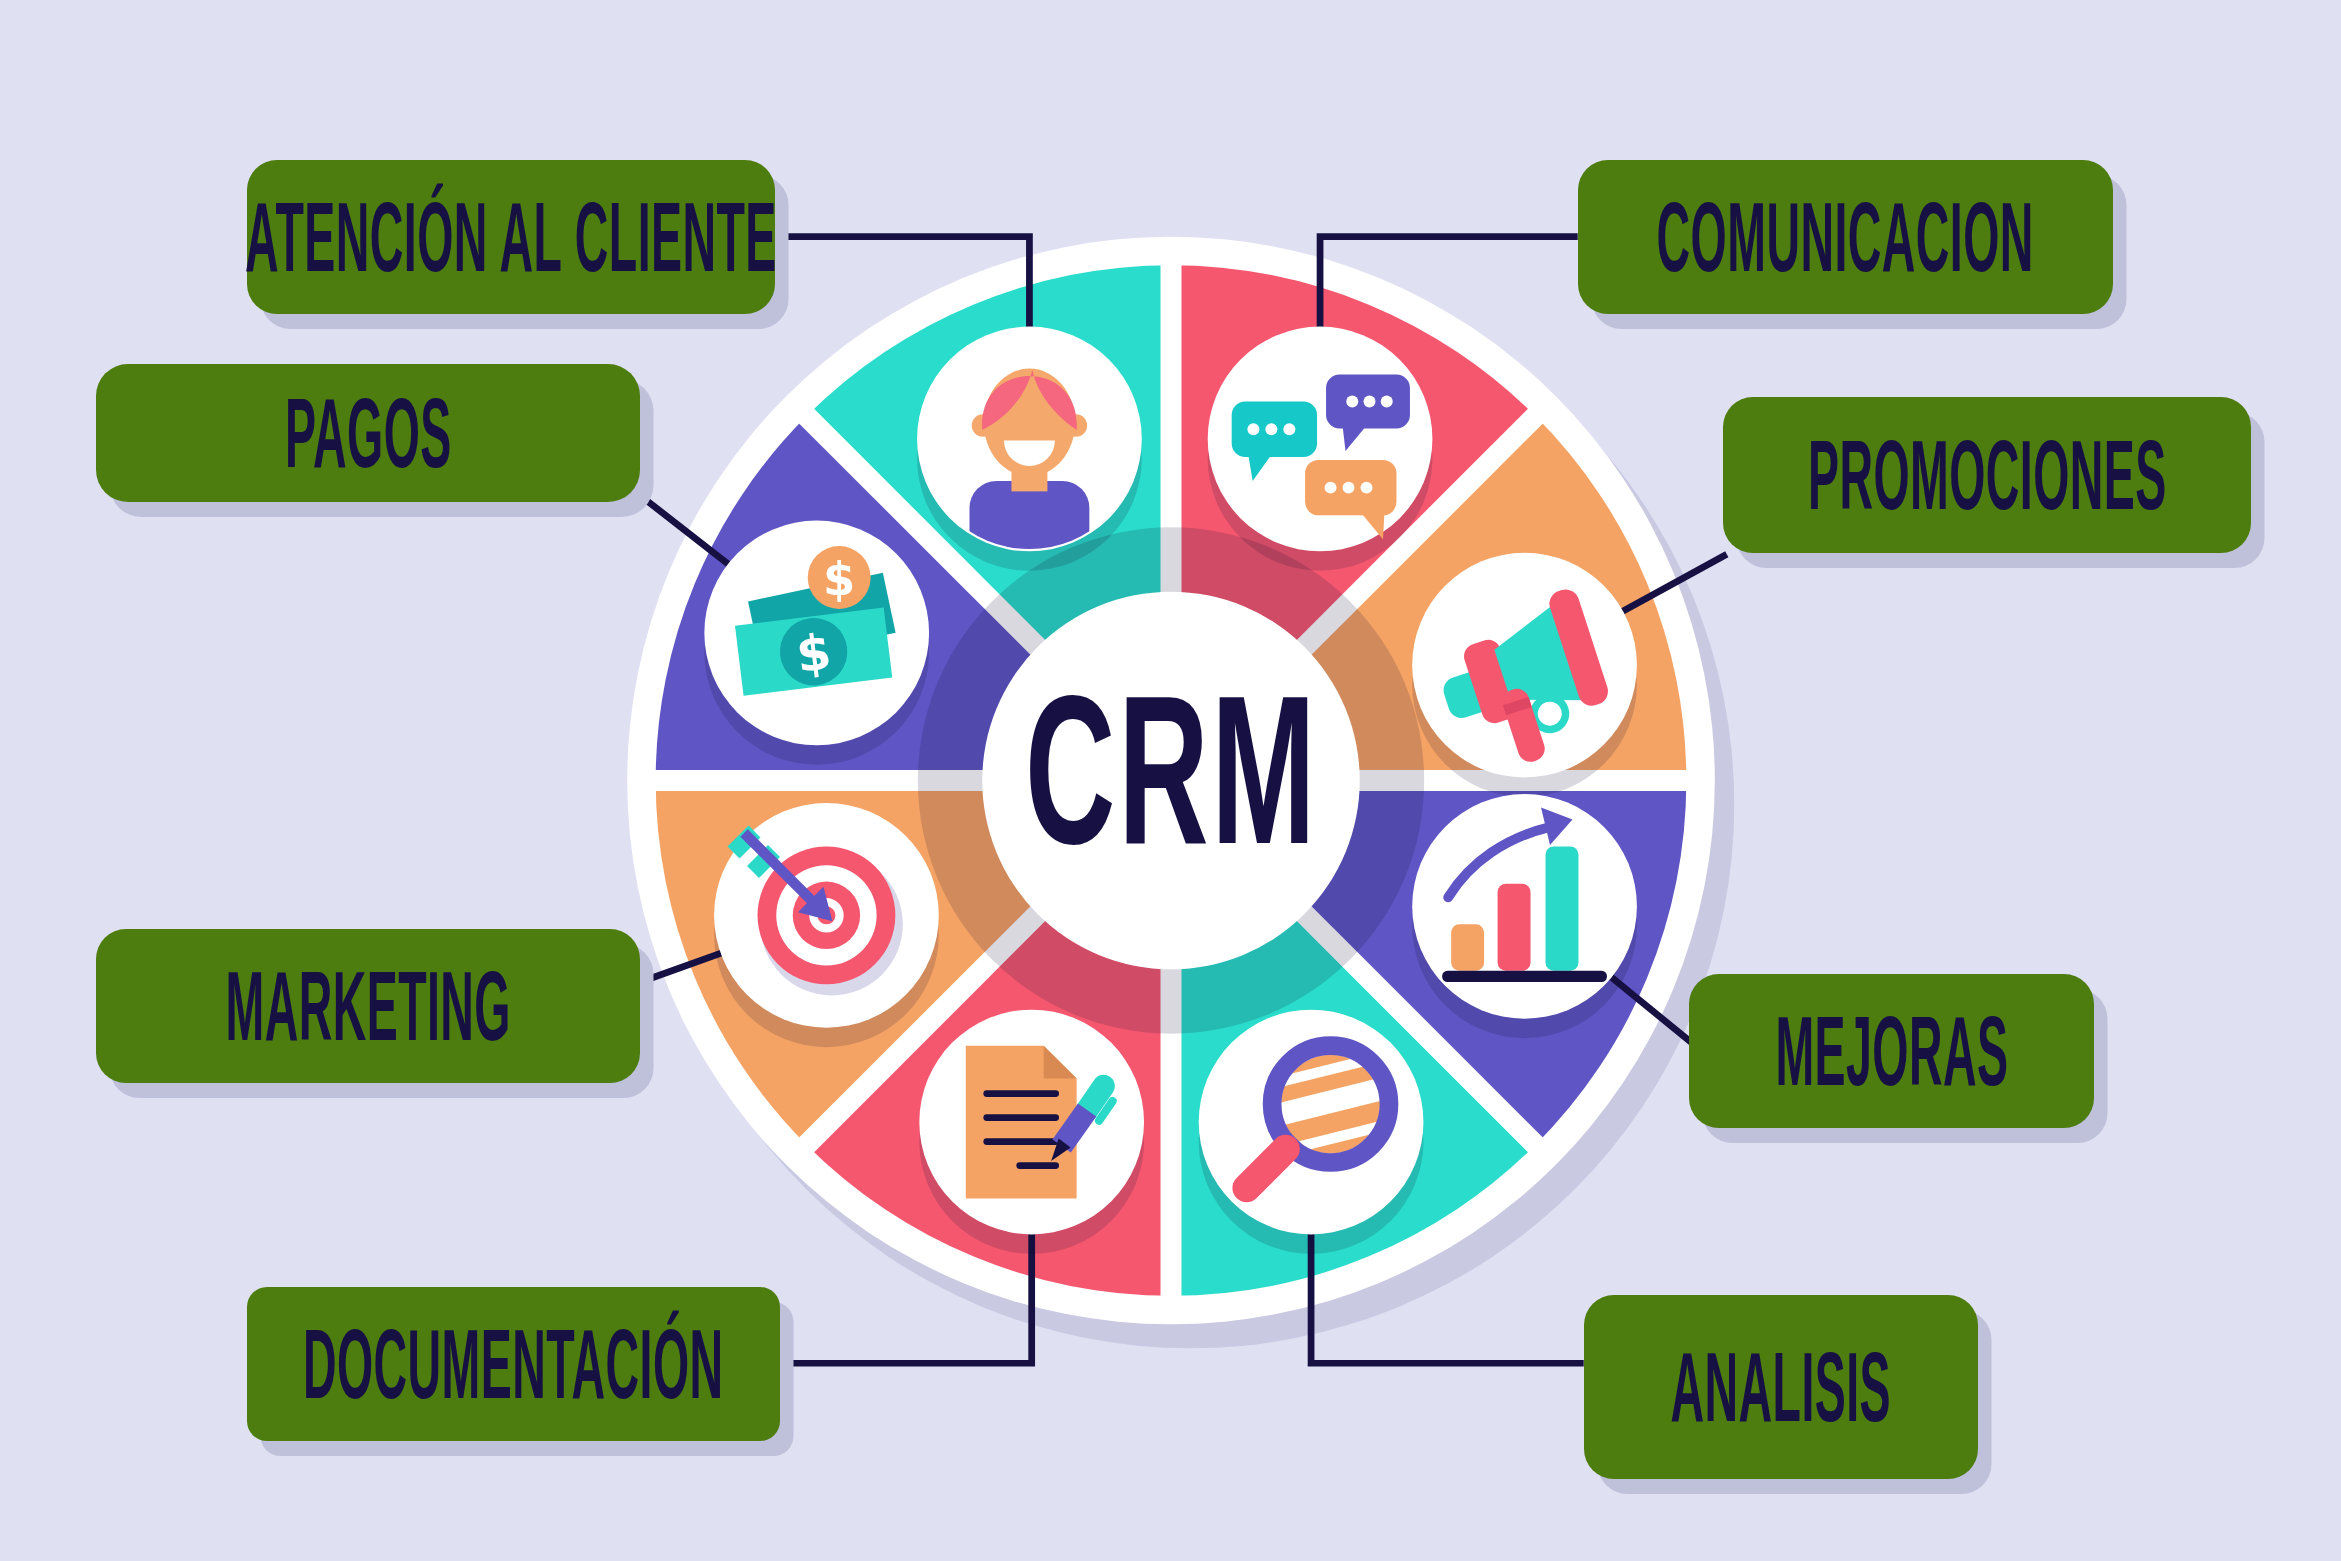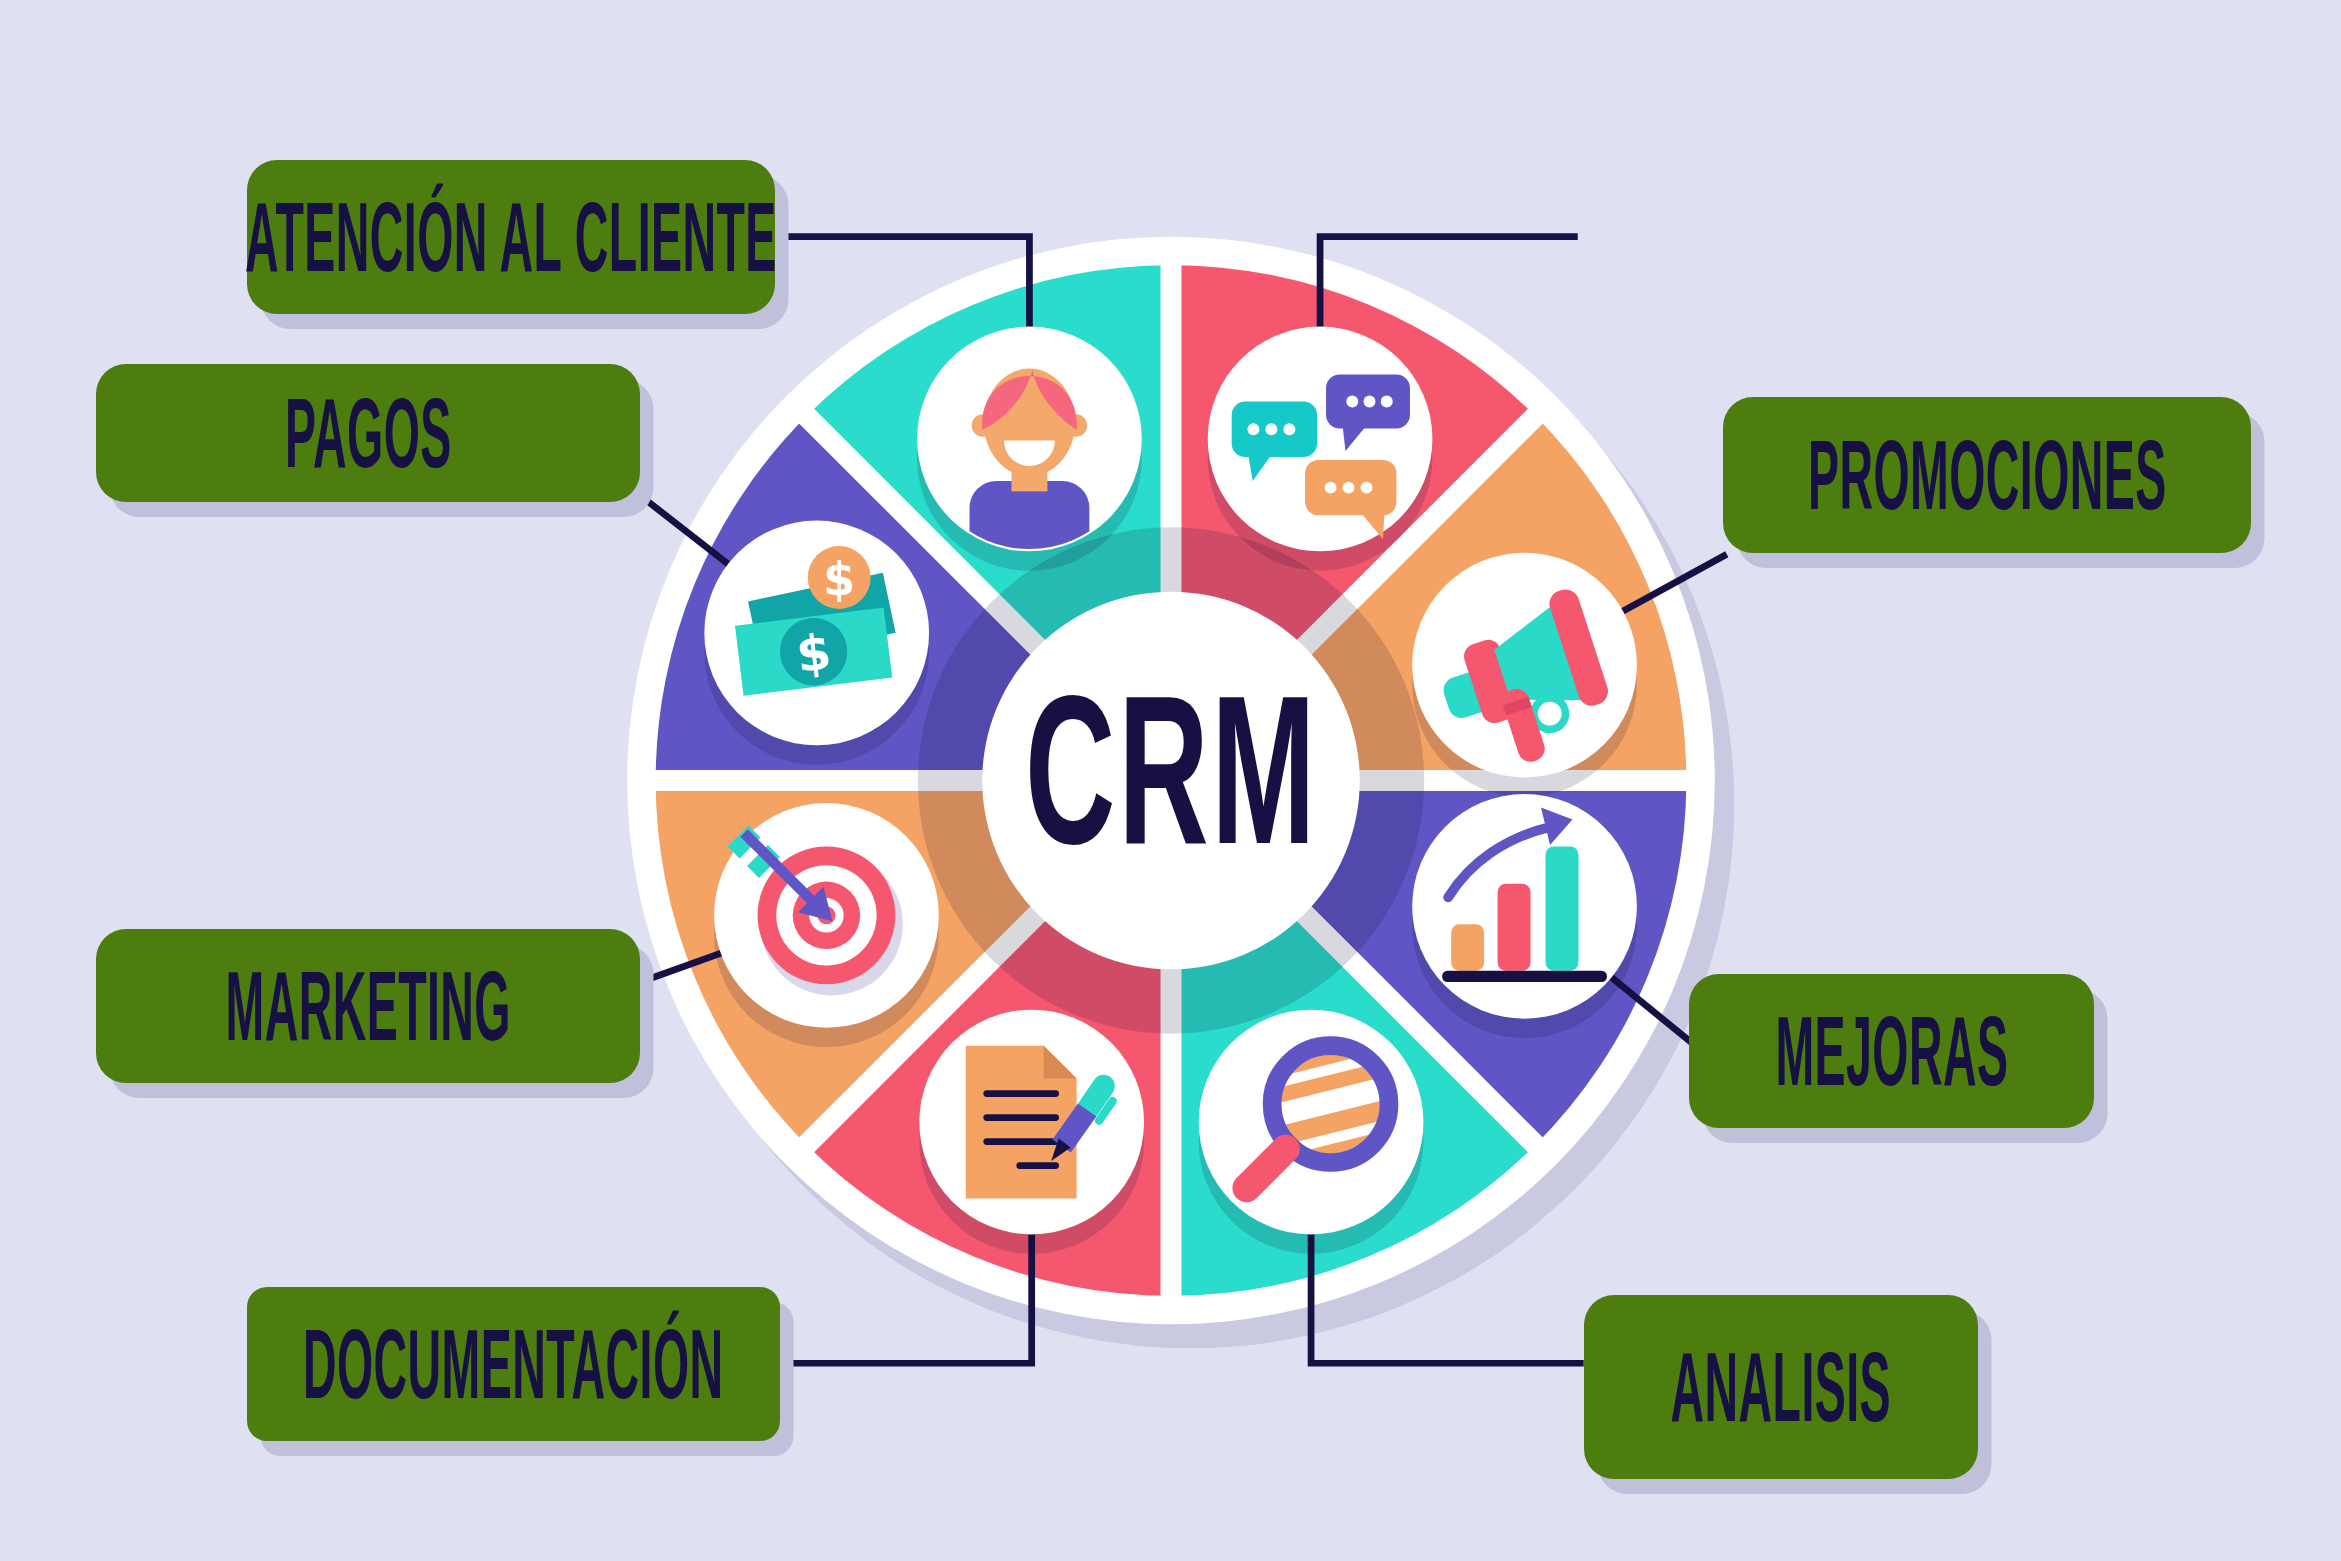--- a/index.html
+++ b/index.html
@@ -205,21 +205,24 @@
       <line x1="74" y1="-16" x2="40" y2="32" stroke="#5F55C4" stroke-width="30"></line>
       <polygon points="26,52 36,22 52,34" fill="#161043"></polygon>
     </g>
   </g>
 
 </svg>
 
 <div class="label" style="left:247px;top:160px;width:528px;height:154px;">
   <span>ATENCIÓN AL CLIENTE</span>
 </div>
-<div class="label" style="left:96px;top:364px;width:544px;height:138px;">
+<div class="label" style="left:1578px;top:160px;width:535px;height:154px;">
+  <span>COMUNICACION</span>
+</div>
+<div class="label" style="left:96px;top:364px;width:544px;height:138px;border-radius:32px;">
   <span>PAGOS</span>
 </div>
 <div class="label" style="left:1723px;top:397px;width:528px;height:156px;justify-content:center;">
   <span>PROMOCIONES</span>
 </div>
 <div class="label" style="left:96px;top:929px;width:544px;height:154px;">
   <span>MARKETING</span>
 </div>
 <div class="label" style="left:1689px;top:974px;width:405px;height:154px;">
   <span>MEJORAS</span>

